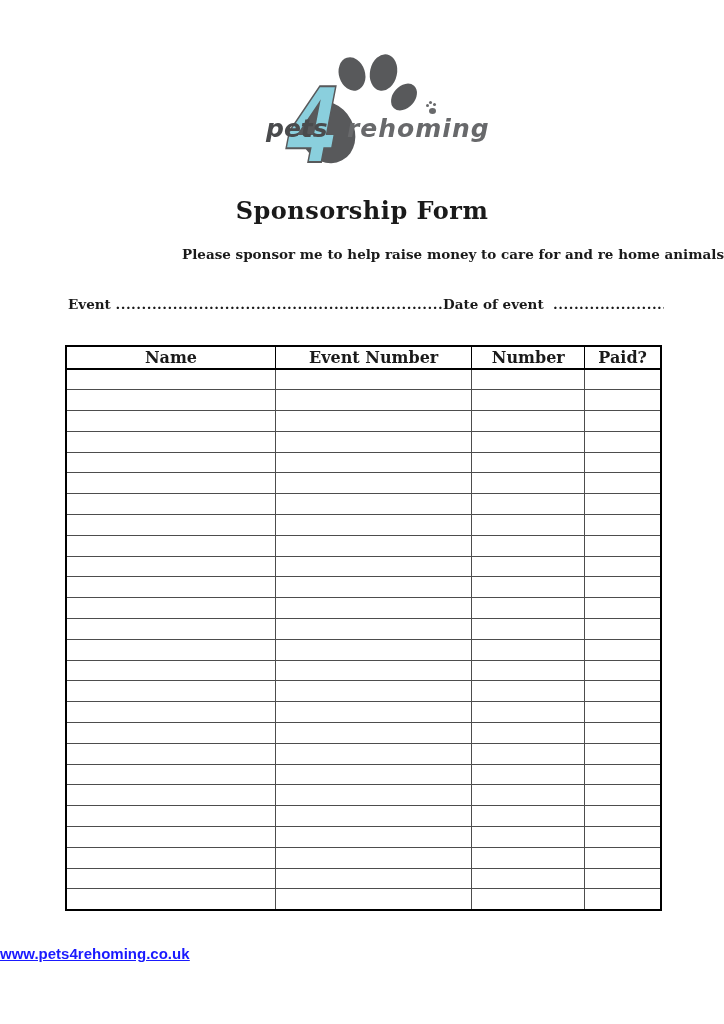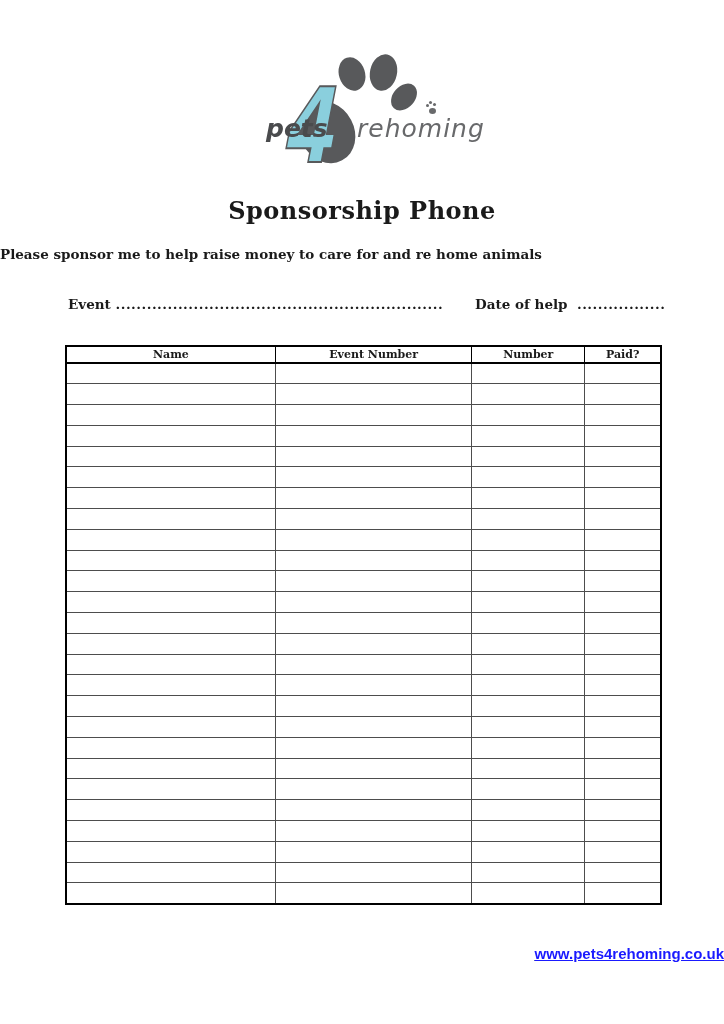--- a/index.html
+++ b/index.html
@@ -33,84 +33,84 @@
     transform-origin: left top;
   }
   .logo-text {
     position: absolute; top: 60px;
     font-family: "DejaVu Sans", sans-serif;
     font-style: italic;
     font-size: 25px; line-height: 1.2;
     letter-spacing: 0px;
   }
   .logo-pets { left: 6px; font-weight: bold; color: #4a4b4d; }
-  .logo-rehoming { left: 97px; font-weight: normal; color: #68696b; letter-spacing: 1px; }
+  .logo-rehoming { left: 87px; font-weight: bold; color: #68696b; letter-spacing: 1px; }
   .paw-dot {
     position: absolute; left: 169px; top: 54px;
     width: 7px; height: 6px; background: #68696b; border-radius: 50%;
   }
   .paw-dot::before {
     content: ""; position: absolute; left: -3px; top: -4px;
     width: 3px; height: 3px; background: #68696b; border-radius: 50%;
     box-shadow: 7px -1px 0 #68696b, 3px -3px 0 #68696b;
   }
 
   
   .title {
     position: absolute; top: 196px; left: 0; width: 100%;
     text-align: center;
     font-size: 24px; font-weight: bold;
     letter-spacing: 0.5px;
   }
   .subtitle {
     position: absolute; top: 246px; left: 0; width: 100%;
-    text-align: left;
+    text-align: right;
     font-size: 13.5px; font-weight: bold;
   }
 
   
   .event-row {
     position: absolute; top: 296px; left: 68px; width: 596px;
     display: flex; justify-content: space-between;
     font-size: 13.5px; font-weight: bold;
-    white-space: nowrap; overflow: hidden; gap: 32px;
+    white-space: nowrap; overflow: hidden;
   }
   .event-row .dots { letter-spacing: 0.5px; }
 
   
   table.sponsor-table {
     position: absolute; left: 65px; top: 345px;
     width: 597px;
     border-collapse: collapse;
     table-layout: fixed;
     border: 2px solid #000;
   }
   .sponsor-table col.c-name  { width: 35.2%; }
   .sponsor-table col.c-phone { width: 33.0%; }
   .sponsor-table col.c-amount{ width: 19.0%; }
   .sponsor-table col.c-paid  { width: 12.8%; }
   .sponsor-table th {
     border: 1px solid #000;
     border-bottom: 2px solid #000;
     height: 17px;
-    font-size: 11px; font-weight: bold;
+    font-size: 16px; font-weight: bold;
     text-align: center; vertical-align: middle;
     padding: 1px 2px;
   }
   .sponsor-table td {
     border: 1px solid #4d4d4d;
     height: 20.8px;
     padding: 0 3px;
     font-size: 12px;
   }
 
   
   .footer {
     position: absolute; top: 944px; left: 0; width: 100%;
-    text-align: right;
+    text-align: left;
     text-decoration: underline;
   }
   .footer a {
     font-family: "Liberation Sans", sans-serif;
     font-size: 15px; font-weight: bold;
     color: #1a1aff;
     text-decoration: underline;
   }
 </style>
 </head>
@@ -120,30 +120,30 @@
   <span class="paw-part paw-toe1"></span>
   <span class="paw-part paw-toe2"></span>
   <span class="paw-part paw-toe3"></span>
   <span class="paw-part paw-pad"></span>
   <span class="logo-four" style="color: rgb(138, 207, 221);">4</span>
   <span class="logo-text logo-pets" style="color: rgb(74, 75, 77);">pets</span>
   <span class="logo-text logo-rehoming" style="color: rgb(104, 105, 107);">rehoming</span>
   <span class="paw-dot"></span>
 </div>
 
-<h1 class="title">Sponsorship Phone</h1>
+<h1 class="title">Sponsorship Form</h1>
 <p class="subtitle">Please sponsor me to help raise money to care for and re home animals</p>
 
 <div class="event-row">
   <span>
     <span>Event</span>
     <span class="dots">...............................................................</span>
   </span>
   <span>
-    <span>Date of help</span>&nbsp;
+    <span>Date of event</span>&nbsp;
     <span class="dots">........................</span>
   </span>
 </div>
 
 <table class="sponsor-table">
   <colgroup>
     <col class="c-name">
       <col class="c-phone">
       <col class="c-amount">
       <col class="c-paid">

